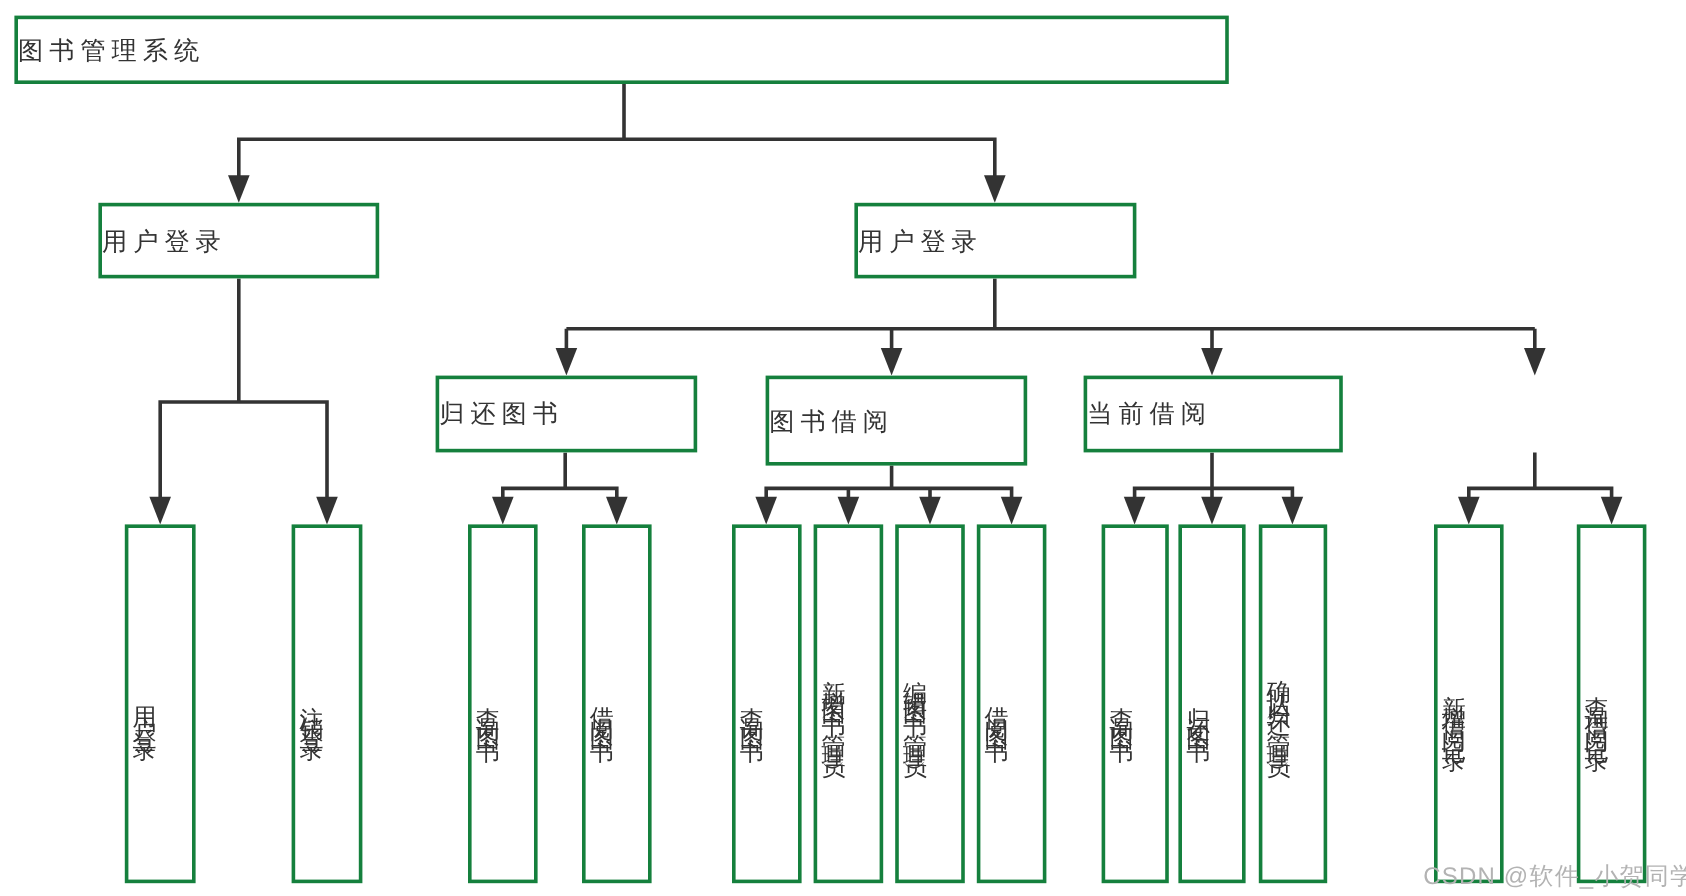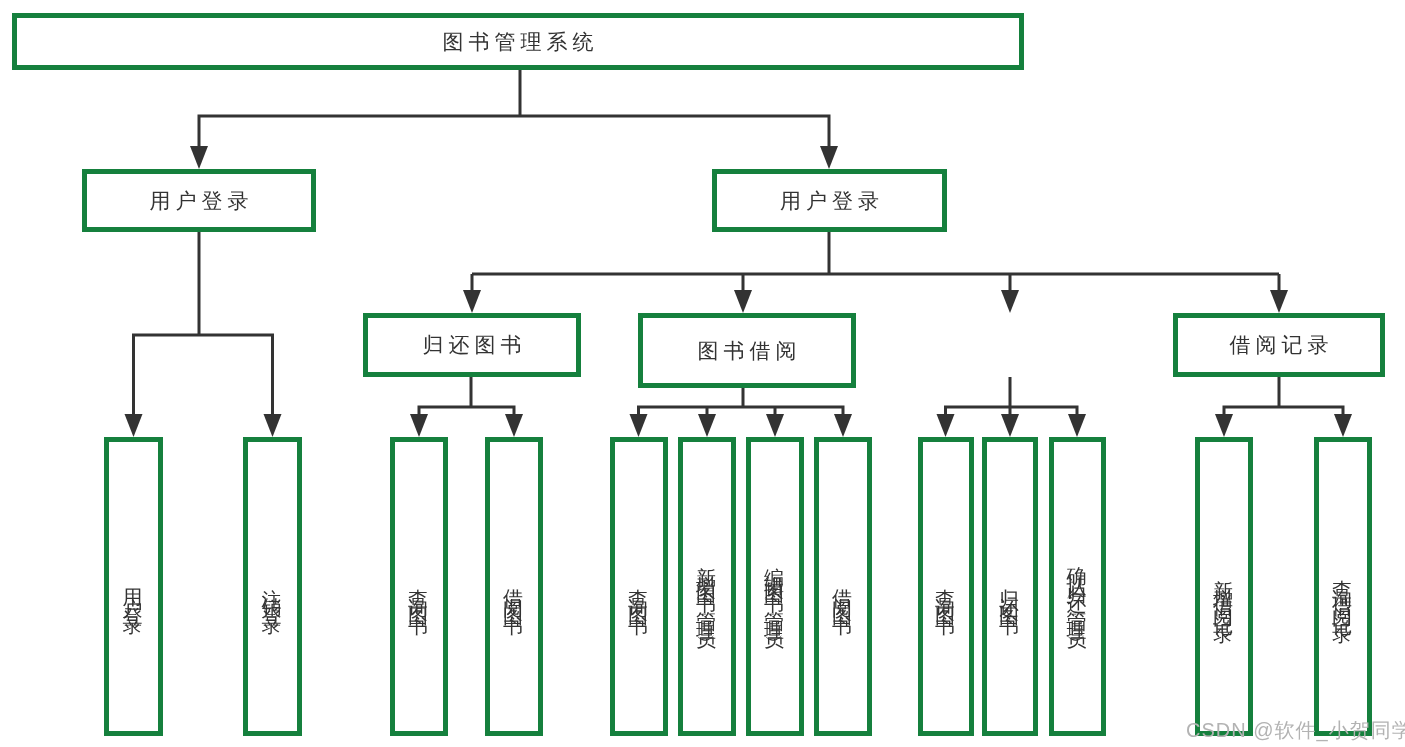--- a/index.html
+++ b/index.html
@@ -10,23 +10,23 @@
     font-family:"Liberation Sans", sans-serif;
     overflow:hidden;
   }
   .connectors{
     position:absolute;left:0;top:0;width:1405px;height:747px;
     pointer-events:none;
   }
   .node{
     position:absolute;
     box-sizing:border-box;
-    border:5px solid #15803d;
+    border:3px solid #15803d;
     background:#ffffff;
-    display:flex;align-items:center;justify-content:center;
+    display:flex;align-items:center;
     color:#333333;
   }
   .h-label{
     font-size:21px;
     letter-spacing:5px;
     margin-right:-5px;
     white-space:nowrap;
     color:#333333;
   }
   .v-label{
@@ -110,22 +110,22 @@
   <div class="node" style="left:712px;top:169px;width:235px;height:63px">
     <span class="h-label">用户登录</span>
   </div>
 
   <div class="node" style="left:363px;top:313px;width:218px;height:64px">
     <span class="h-label">归还图书</span>
   </div>
   <div class="node" style="left:638px;top:313px;width:218px;height:75px">
     <span class="h-label">图书借阅</span>
   </div>
-  <div class="node" style="left:1173px;top:313px;width:212px;height:64px">
-    <span class="h-label">借阅记录</span>
+  <div class="node" style="left:903px;top:313px;width:216px;height:64px">
+    <span class="h-label">当前借阅</span>
   </div>
 
   <div class="node" style="left:104px;top:437px;width:59px;height:299px">
     <span class="v-label">用户登录</span>
   </div>
   <div class="node" style="left:243px;top:437px;width:59px;height:299px">
     <span class="v-label">注销登录</span>
   </div>
 
   <div class="node" style="left:390px;top:437px;width:58px;height:299px">

